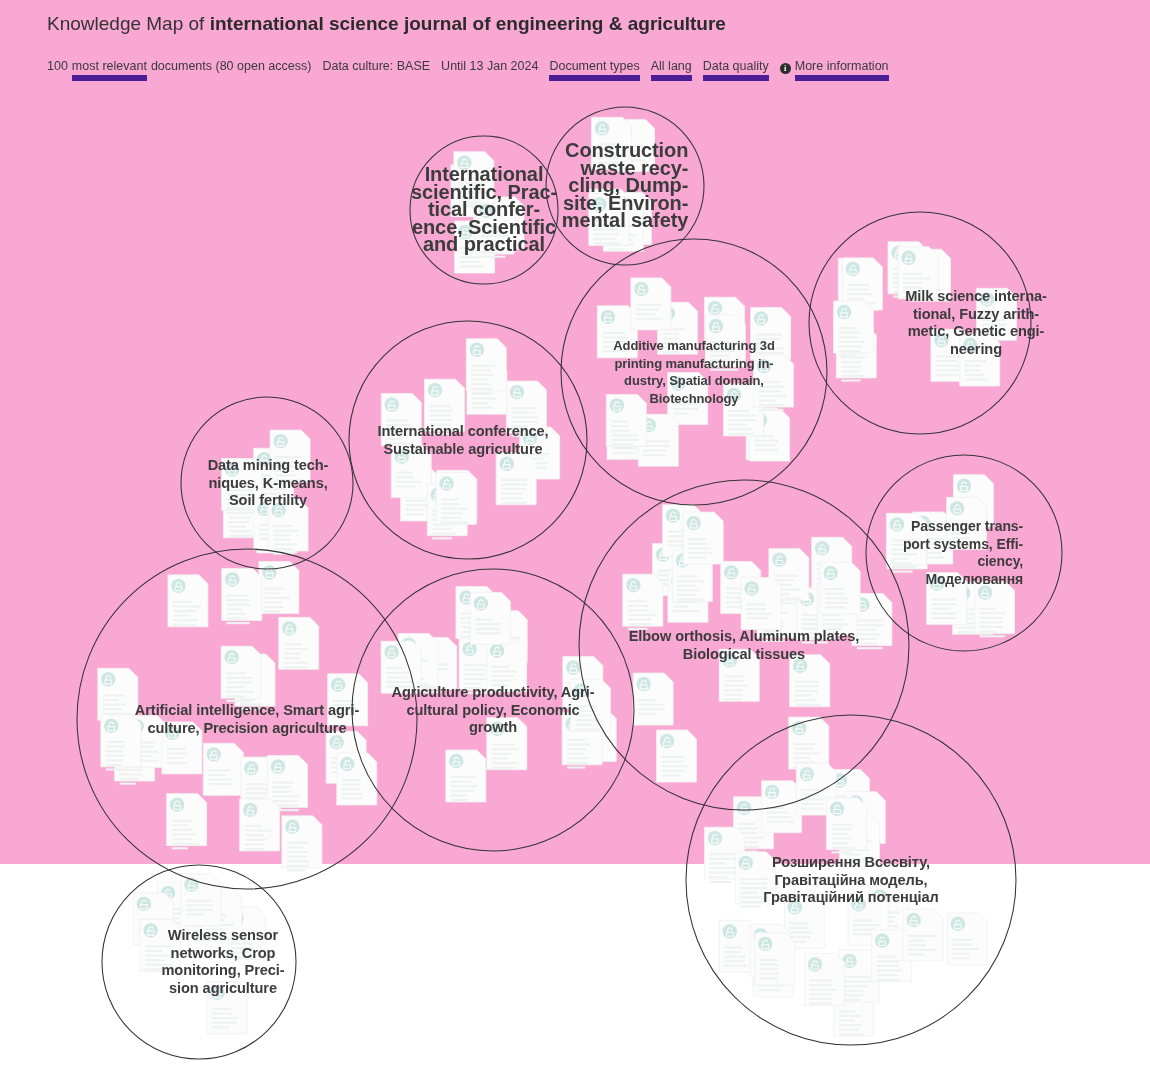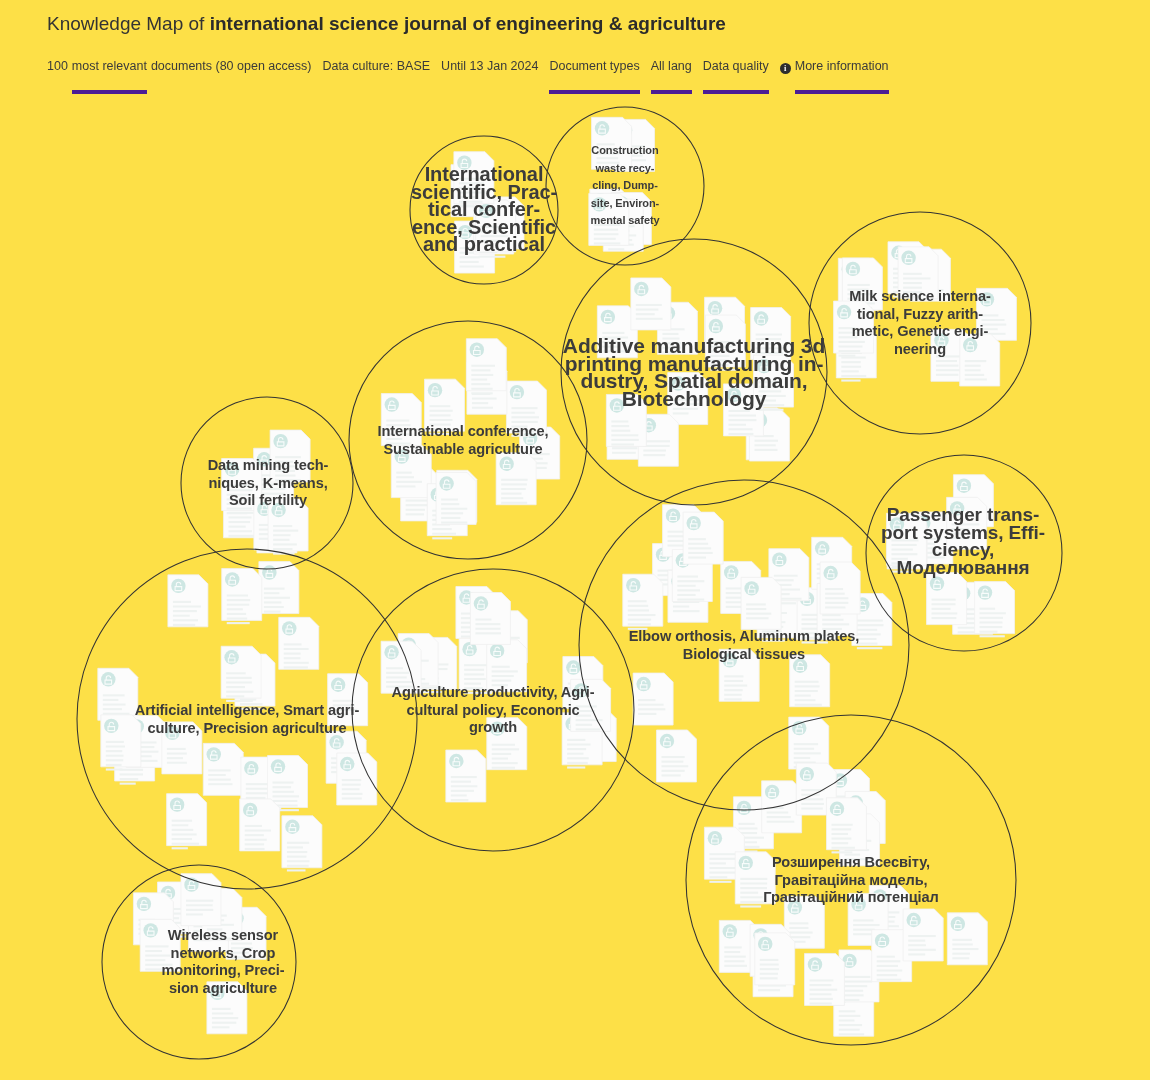--- a/index.html
+++ b/index.html
@@ -3,40 +3,40 @@
 <meta charset="utf-8">
 <style>
   * { box-sizing: border-box; }
   html, body {
     margin: 0; padding: 0;
     width: 1150px; height: 1080px;
     background: #ffffff;
     font-family: "Liberation Sans", sans-serif;
     overflow: hidden;
   }
-  #root { position: relative; width: 1150px; height: 1080px; background:#fde047; }
+  #root { position: relative; width: 1150px; height: 864px; background:#f9a8d4; }
 
   
   .header { position:absolute; left:47px; top:12px; width:1060px; }
   .title-line {
     font-size: 19px; color:#333333; line-height:24px;
     white-space: nowrap; letter-spacing: 0px;
   }
   .title-prefix { font-weight: 400; }
   .title-query  { font-weight: 700; color:#2b2b2b; }
 
   .subbar {
     margin-top: 22px;
     display: flex; align-items: baseline;
     font-size: 12.5px; color:#3a3a3a; line-height: 16px;
     white-space: nowrap;
   }
   .sub-chunk { margin-right: 11px; display:inline-flex; align-items:baseline; }
   .sub-chunk.tight { margin-right: 4px; }
-  .uline { text-decoration: none; border-bottom: 4px solid #4c1d95; padding-bottom: 16px; }
+  .uline { text-decoration: none; border-bottom: 6px solid #4c1d95; padding-bottom: 1px; }
   .info-badge {
     display:inline-block; width:11px; height:11px; border-radius:50%;
     background:#2e2e2e; color:#fff; font-size:8.5px; font-weight:700;
     text-align:center; line-height:11px; margin-right:4px;
     font-family:"Liberation Serif", serif;
     position: relative; top: 1px;
   }
 
   
   .map { position:absolute; left:0; top:0; width:1150px; height:1080px; }
@@ -1690,39 +1690,39 @@
           <circle cx="851" cy="880" r="165" fill="none" stroke="#333333" stroke-width="1.05"></circle>
           <circle cx="199" cy="962" r="97" fill="none" stroke="#333333" stroke-width="1.05"></circle>
         </g>
     </svg>
     <div id="labels-layer">
         <div class="bubble-label" style="left: 484px; top: 210px; font-size: 20px; color: rgb(60, 60, 60);">International
 scientific, Prac-
 tical confer-
 ence, Scientific
 and practical</div>
-        <div class="bubble-label" style="left: 625px; top: 186px; font-size: 11px; color: rgb(60, 60, 60);">Construction
+        <div class="bubble-label" style="left: 625px; top: 186px; font-size: 20px; color: rgb(60, 60, 60); text-align: right;">Construction
 waste recy-
 cling, Dump-
 site, Environ-
 mental safety</div>
-        <div class="bubble-label" style="left: 694px; top: 372px; font-size: 21px; color: rgb(60, 60, 60);">Additive manufacturing 3d
+        <div class="bubble-label" style="left: 694px; top: 372px; font-size: 13px; color: rgb(60, 60, 60);">Additive manufacturing 3d
 printing manufacturing in-
 dustry, Spatial domain,
 Biotechnology</div>
-        <div class="bubble-label" style="left: 920px; top: 323px; font-size: 14.6px; color: rgb(60, 60, 60);">Milk science interna-
+        <div class="bubble-label" style="left: 976px; top: 323px; font-size: 14.6px; color: rgb(60, 60, 60);">Milk science interna-
 tional, Fuzzy arith-
 metic, Genetic engi-
 neering</div>
         <div class="bubble-label" style="left: 463px; top: 440px; font-size: 14.6px; color: rgb(60, 60, 60);">International conference,
 Sustainable agriculture</div>
         <div class="bubble-label" style="left: 268px; top: 483px; font-size: 14.6px; color: rgb(60, 60, 60);">Data mining tech-
 niques, K-means,
 Soil fertility</div>
-        <div class="bubble-label" style="left: 963px; top: 541px; font-size: 19px; color: rgb(60, 60, 60);">Passenger trans-
+        <div class="bubble-label" style="left: 963px; top: 553px; font-size: 14px; color: rgb(60, 60, 60); text-align: right;">Passenger trans-
 port systems, Effi-
 ciency,
 Моделювання</div>
         <div class="bubble-label" style="left: 744px; top: 645px; font-size: 14.6px; color: rgb(60, 60, 60);">Elbow orthosis, Aluminum plates,
 Biological tissues</div>
         <div class="bubble-label" style="left: 247px; top: 719px; font-size: 14.6px; color: rgb(60, 60, 60);">Artificial intelligence, Smart agri-
 culture, Precision agriculture</div>
         <div class="bubble-label" style="left: 493px; top: 710px; font-size: 14.6px; color: rgb(60, 60, 60);">Agriculture productivity, Agri-
 cultural policy, Economic
 growth</div>

